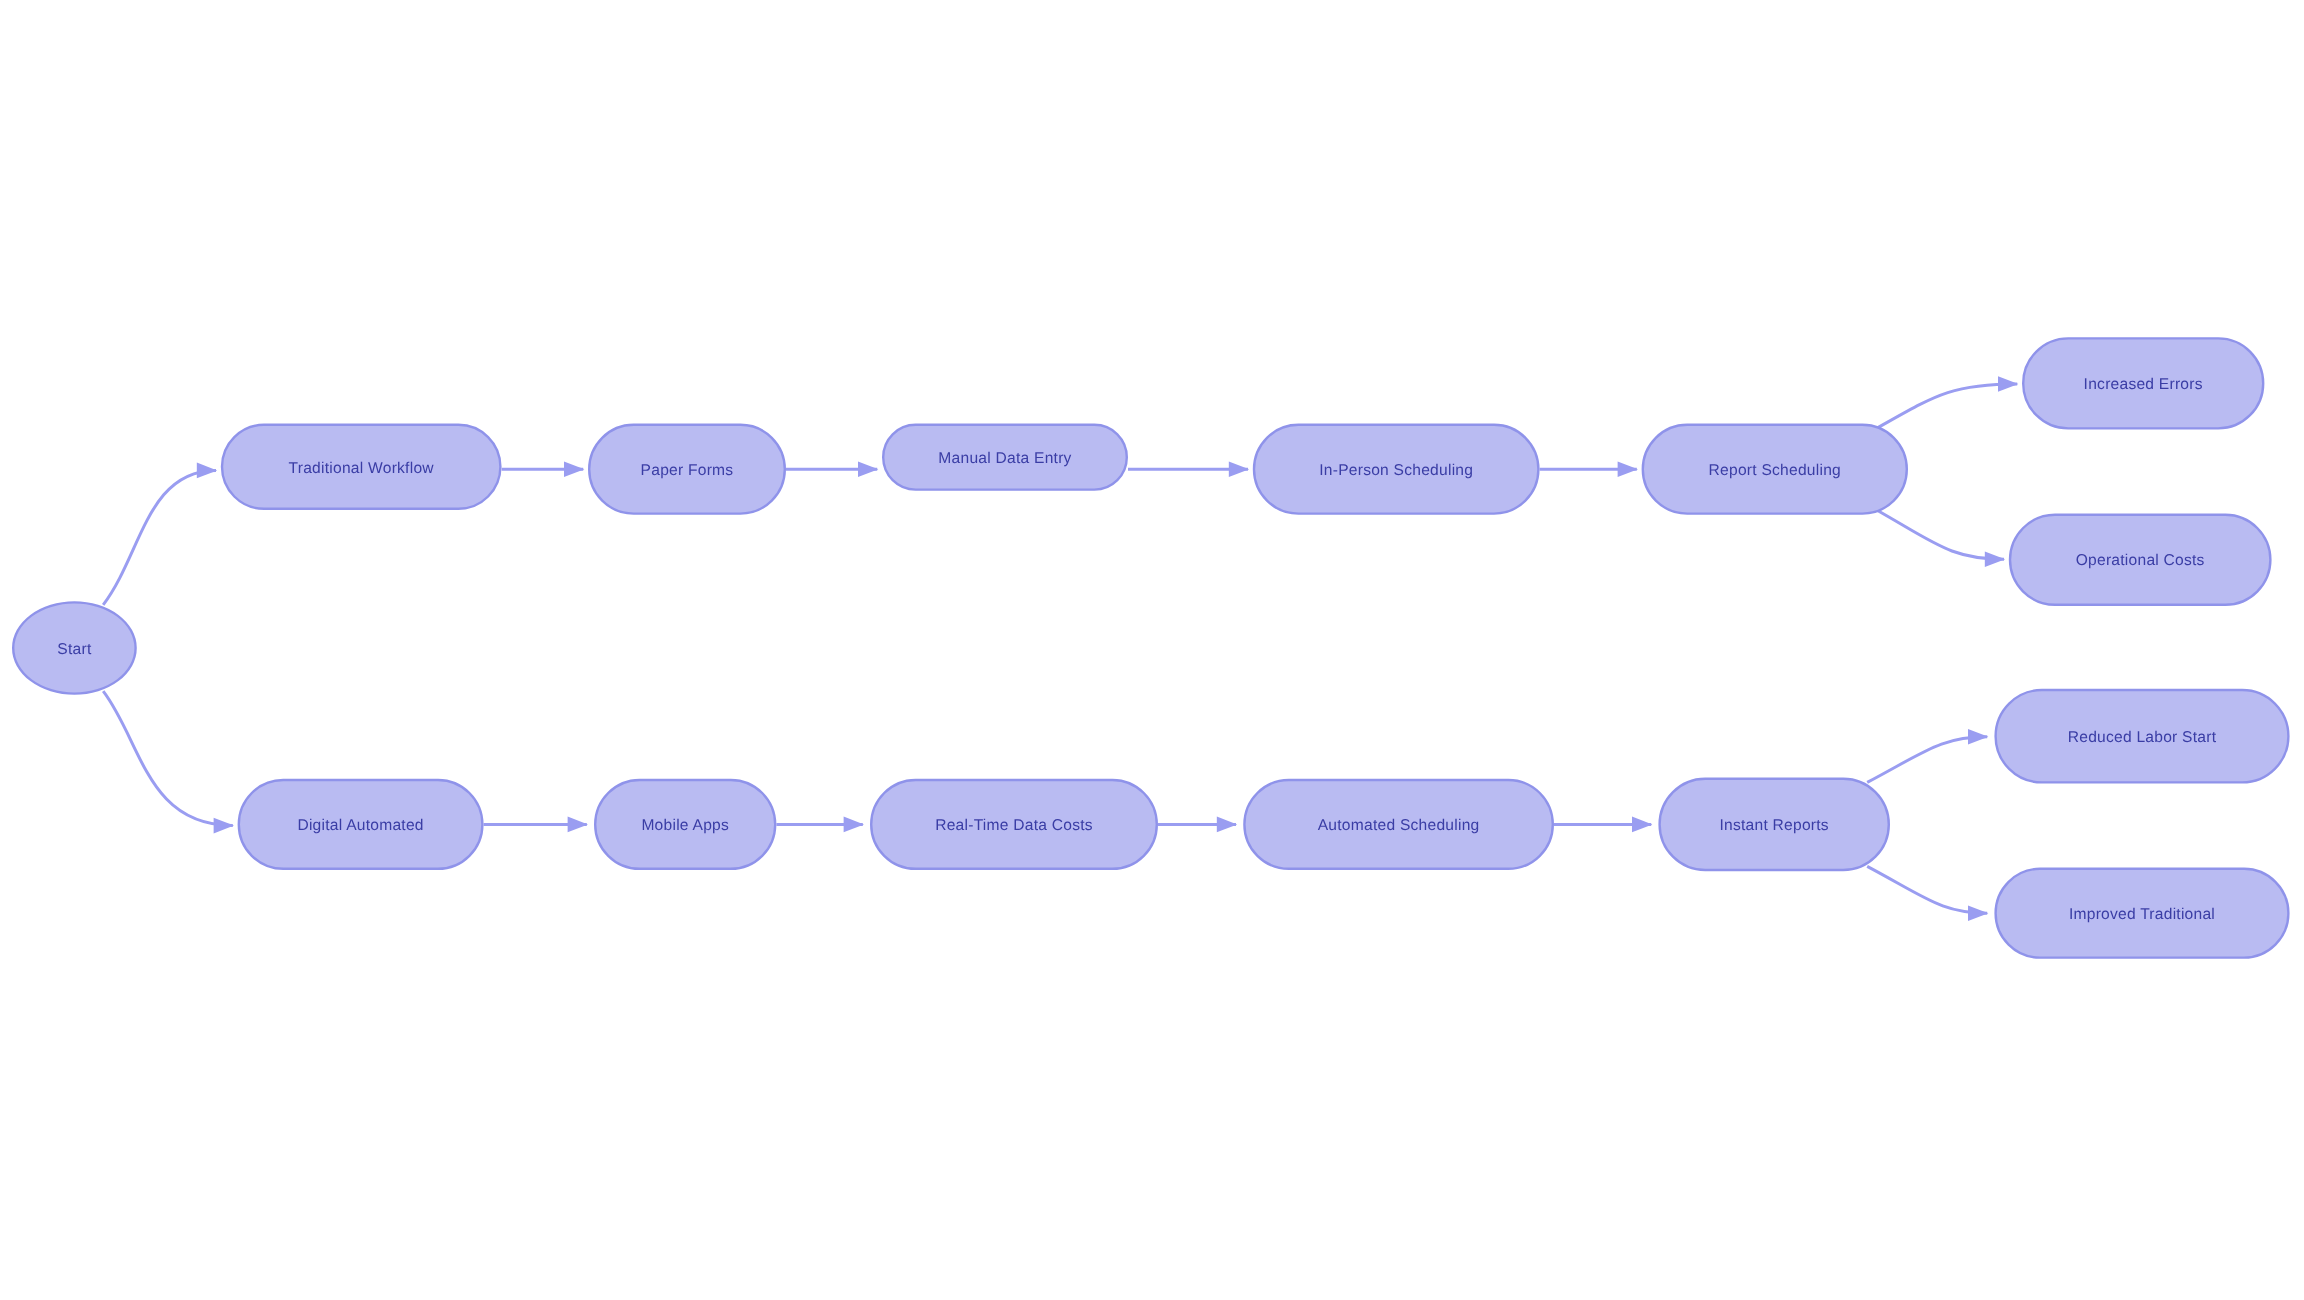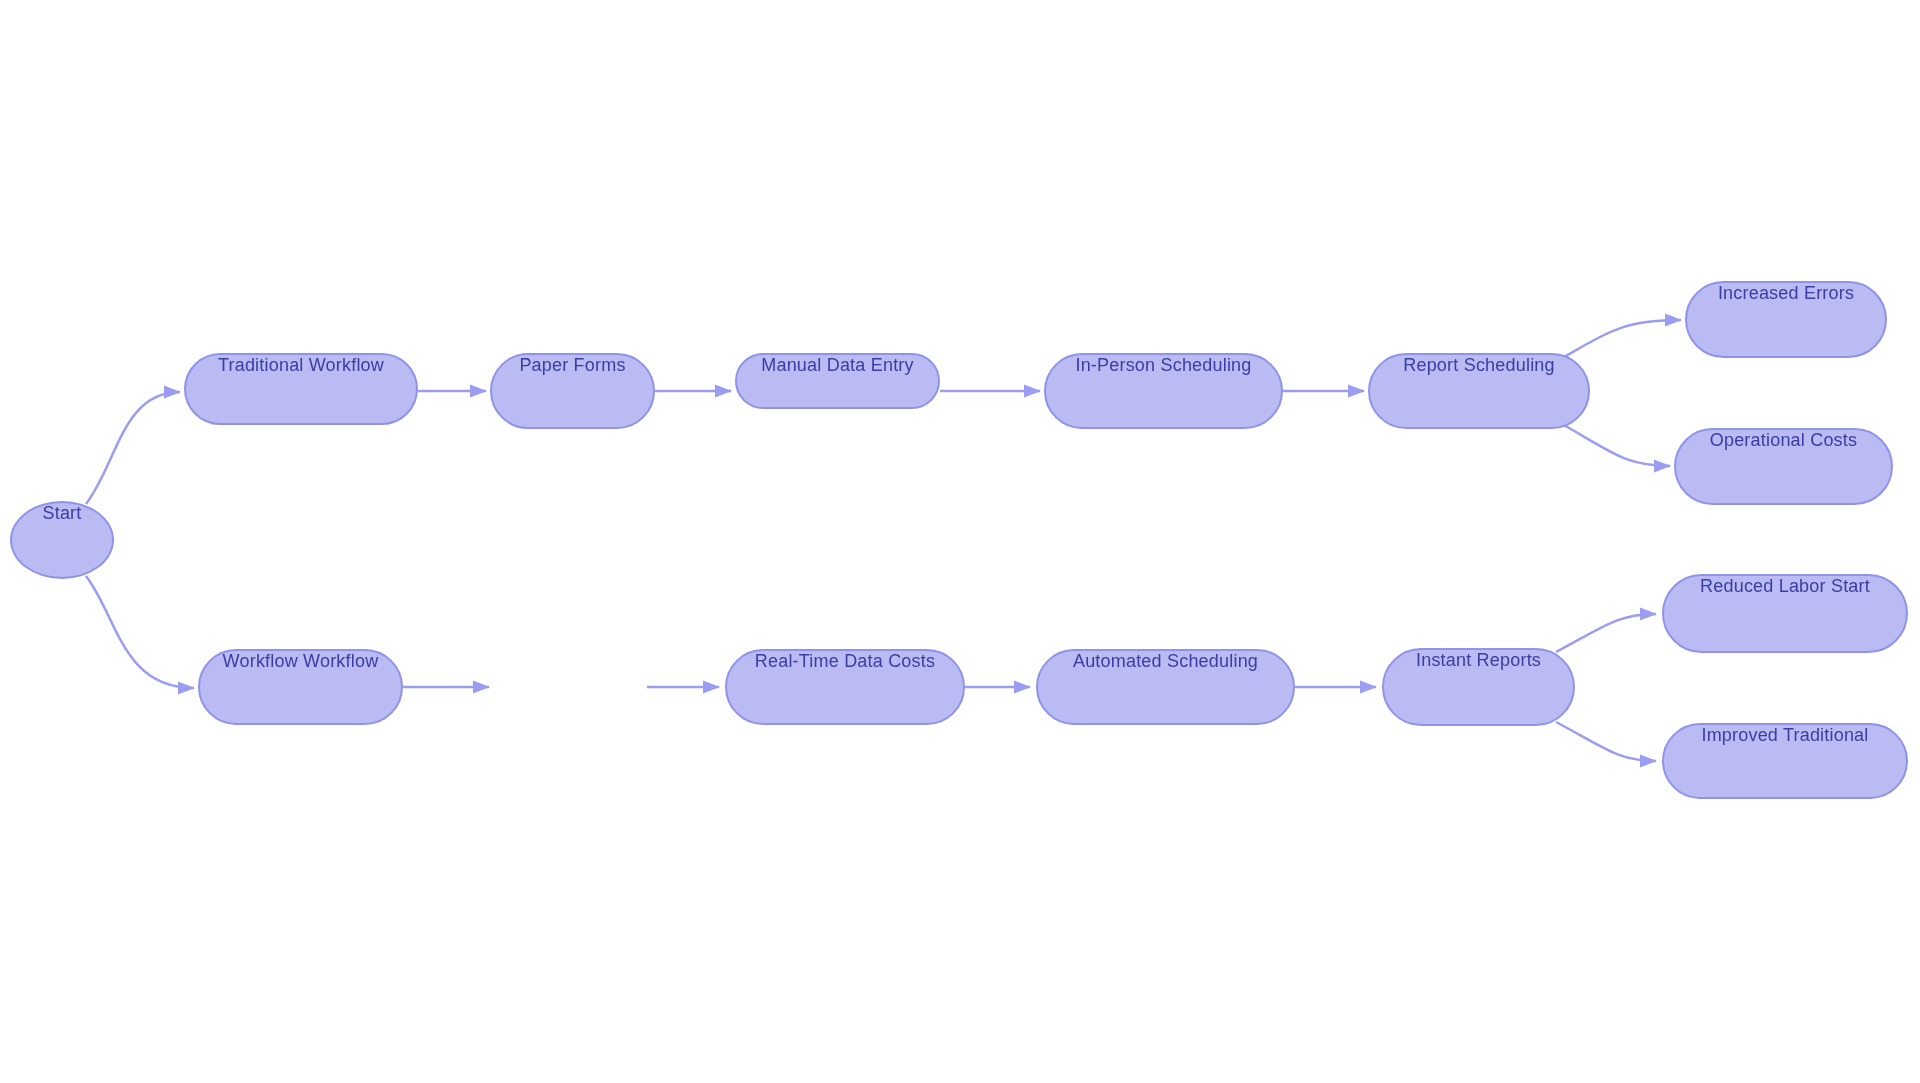--- a/index.html
+++ b/index.html
@@ -8,27 +8,27 @@
     width:1920px;height:1083px;
     background:var(--bg,#ffffff);
     font-family:"Liberation Sans",sans-serif;
     overflow:hidden;
   }
   svg.edges{position:absolute;left:0;top:0;width:1920px;height:1083px;}
   .edge{fill:none;stroke:var(--edge-color,#9a9df1);stroke-width:2.5px;}
   .arrowhead{fill:var(--edge-color,#9a9df1);}
   .node{
     position:absolute;
-    display:flex;justify-content:center;
+    display:flex;align-items:center;justify-content:center;
     background:var(--node-fill,#b9bbf2);
     border:2px solid var(--node-border,#8f93ea);
     border-radius:40px;
     box-sizing:border-box;
     color:var(--text-color,#3a3da5);
-    font-size:18px;
+    font-size:13px;
     letter-spacing:0.2px;
     text-align:center;
     white-space:nowrap;
   }
   .node--ellipse{border-radius:50%;}
 </style>
 </head>
 <body>
 
 <div class="canvas">
@@ -81,23 +81,26 @@
 
   <div class="node" style="left:1685px;top:281px;width:202px;height:77px">
     <span>Increased Errors</span>
   </div>
 
   <div class="node" style="left:1674px;top:428px;width:219px;height:77px">
     <span>Operational Costs</span>
   </div>
 
   <div class="node" style="left:198px;top:649px;width:205px;height:76px">
-    <span>Workflow Workflow</span>
+    <span>Digital Automated</span>
   </div>
 
+  <div class="node" style="left:495px;top:649px;width:152px;height:76px">
+    <span>Mobile Apps</span>
+  </div>
 
   <div class="node" style="left:725px;top:649px;width:240px;height:76px">
     <span>Real-Time Data Costs</span>
   </div>
 
   <div class="node" style="left:1036px;top:649px;width:259px;height:76px">
     <span>Automated Scheduling</span>
   </div>
 
   <div class="node" style="left:1382px;top:648px;width:193px;height:78px">

